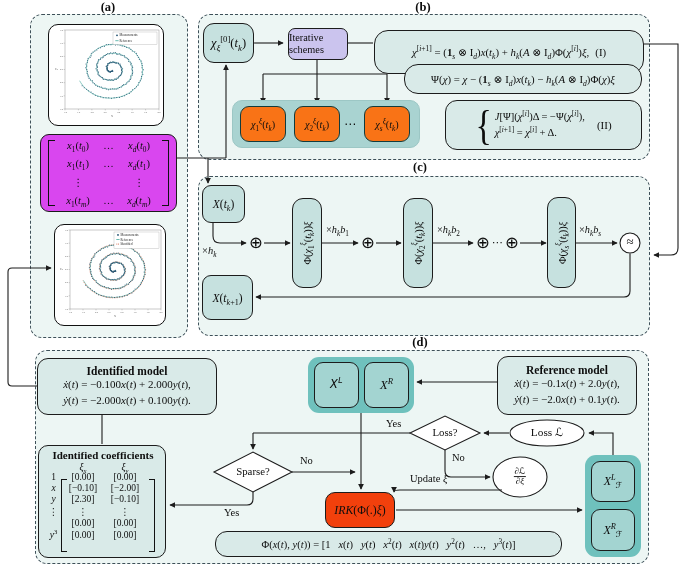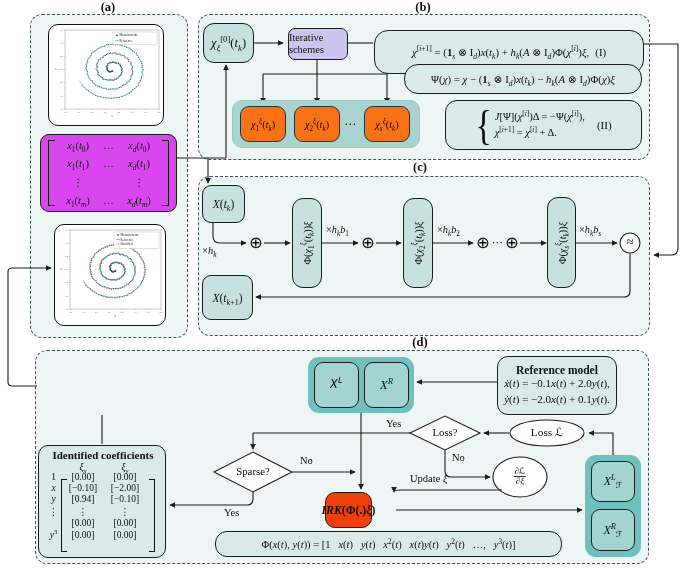--- a/index.html
+++ b/index.html
@@ -789,20 +789,25 @@
     <span class="vtext" style="font-size:10.3px;">Φ(<i>χ<sub>s</sub></i><sup><i>ξ</i></sup>(<i>t<sub>k</sub></i>))<i>ξ</i></span>
   </div>
   <div class="txt" style="left:579px;top:224px;font-size:10.3px;z-index:2;">×<i>h<sub>k</sub>b<sub>s</sub></i></div>
 
   <div class="txt" style="left:630px;top:243px;font-size:13px;transform:translate(-50%,-55%);z-index:2;">≈</div>
 
   <div class="box teal" style="left:202px;top:275px;width:51px;height:45px;z-index:2;">
     <span style="font-size:11.5px;"><i>X</i>(<i>t</i><sub><i>k</i>+1</sub>)</span>
   </div>
 
+  <div class="box" style="left:37px;top:358px;width:180px;height:57px;border-radius:11px;z-index:2;flex-direction:column;">
+    <div class="modtitle">Identified model</div>
+    <div class="modeq"><i>ẋ</i>(<i>t</i>) = −0.100<i>x</i>(<i>t</i>) + 2.000<i>y</i>(<i>t</i>),</div>
+    <div class="modeq"><i>ẏ</i>(<i>t</i>) = −2.000<i>x</i>(<i>t</i>) + 0.100<i>y</i>(<i>t</i>).</div>
+  </div>
 
   <div class="box" style="left:38px;top:445px;width:128px;height:113px;border-radius:10px;z-index:2;align-items:flex-start;justify-content:flex-start;flex-direction:column;padding:0 0 0 6px;">
     <div class="cbox-title" style="width:116px;">Identified coefficients</div>
     <div class="cbrk l"></div>
     <div class="cbrk r"></div>
     <div class="chead">
         <span class="clab"></span>
         <span class="cv"><i>ξ<sub>x</sub></i></span>
         <span class="cv"><i>ξ<sub>y</sub></i></span>
       </div>
@@ -811,21 +816,21 @@
         <span class="cv">[0.00]</span>
         <span class="cv">[0.00]</span>
       </div>
     <div class="crow">
         <span class="clab"><i>x</i></span>
         <span class="cv">[−0.10]</span>
         <span class="cv">[−2.00]</span>
       </div>
     <div class="crow">
         <span class="clab"><i>y</i></span>
-        <span class="cv">[0.94]</span>
+        <span class="cv">[2.30]</span>
         <span class="cv">[−0.10]</span>
       </div>
     <div class="crow" style="line-height:1.35;">
         <span class="clab">⋮</span>
         <span class="cv">⋮</span>
         <span class="cv">⋮</span>
       </div>
     <div class="crow">
         <span class="clab"></span>
         <span class="cv">[0.00]</span>
@@ -839,42 +844,42 @@
   </div>
 
   <div class="box xcont" style="left:308px;top:357px;width:106px;height:56px;border-radius:11px;z-index:2;"></div>
   <div class="box xinner" style="left:314px;top:362px;width:45px;height:46px;z-index:3;font-family:Liberation Mono, monospace;">
     <span style="font-size:12.5px;"><i>X</i><sup><i>L</i></sup></span>
   </div>
   <div class="box xinner" style="left:364px;top:362px;width:45px;height:46px;z-index:3;">
     <span style="font-size:12.5px;"><i>X</i><sup><i>R</i></sup></span>
   </div>
 
-  <div class="box" style="left:497px;top:356px;width:120px;height:59px;border-radius:11px;z-index:2;flex-direction:column;">
+  <div class="box" style="left:497px;top:356px;width:140px;height:59px;border-radius:11px;z-index:2;flex-direction:column;">
     <div class="modtitle">Reference model</div>
     <div class="modeq"><i>ẋ</i>(<i>t</i>) = −0.1<i>x</i>(<i>t</i>) + 2.0<i>y</i>(<i>t</i>),</div>
     <div class="modeq"><i>ẏ</i>(<i>t</i>) = −2.0<i>x</i>(<i>t</i>) + 0.1<i>y</i>(<i>t</i>).</div>
   </div>
 
   <div class="txt ctr" style="left:417px;top:426px;width:56px;font-size:10.8px;z-index:2;">Loss?</div>
   <div class="txt ctr" style="left:224px;top:465px;width:58px;font-size:10.8px;z-index:2;">Sparse?</div>
   <div class="txt ctr" style="left:517px;top:426px;width:60px;font-size:11.3px;z-index:2;">Loss ℒ</div>
 
   <div class="frac" style="left:520px;top:477px;z-index:2;">
     <span>∂ℒ</span>
     <span class="den">∂<i>ξ</i></span>
   </div>
 
   <div class="lbl" style="left:386px;top:418px;z-index:2;">Yes</div>
   <div class="lbl" style="left:452px;top:452px;z-index:2;">No</div>
   <div class="lbl" style="left:300px;top:455px;z-index:2;">No</div>
   <div class="lbl" style="left:224px;top:507px;z-index:2;">Yes</div>
   <div class="lbl" style="left:410px;top:473px;z-index:2;">Update <i>ξ</i></div>
 
-  <div class="box irk" style="left:325px;top:492px;width:47px;height:36px;border-radius:10px;z-index:2;font-weight:bold;">
+  <div class="box irk" style="left:325px;top:492px;width:70px;height:36px;border-radius:10px;z-index:2;">
     <span style="font-size:11.8px;"><i>IRK</i>(Φ(.)<i>ξ</i>)</span>
   </div>
 
   <div class="box xcont" style="left:585px;top:455px;width:56px;height:102px;border-radius:11px;z-index:2;"></div>
   <div class="box xinner" style="left:591px;top:461px;width:44px;height:41px;z-index:3;">
     <span style="font-size:12px;"><i>X</i><sup><i>L</i></sup><sub>ℱ</sub></span>
   </div>
   <div class="box xinner" style="left:591px;top:509px;width:44px;height:42px;z-index:3;">
     <span style="font-size:12px;"><i>X</i><sup><i>R</i></sup><sub>ℱ</sub></span>
   </div>

